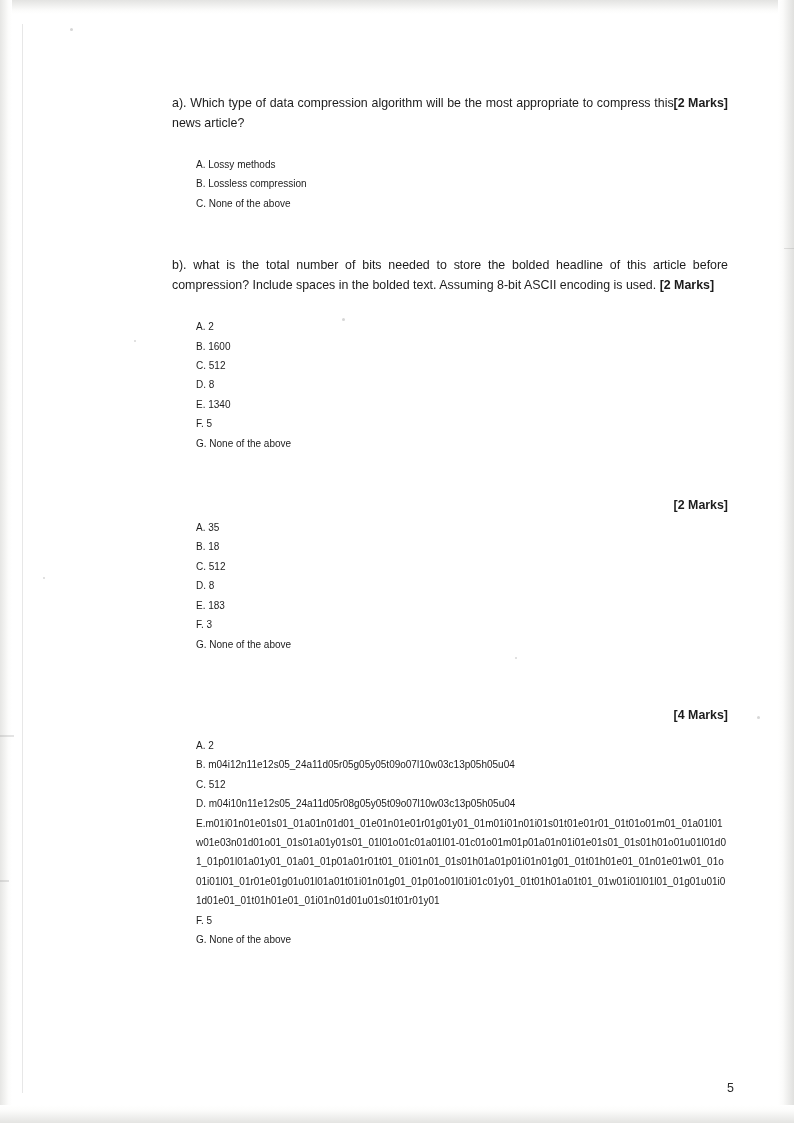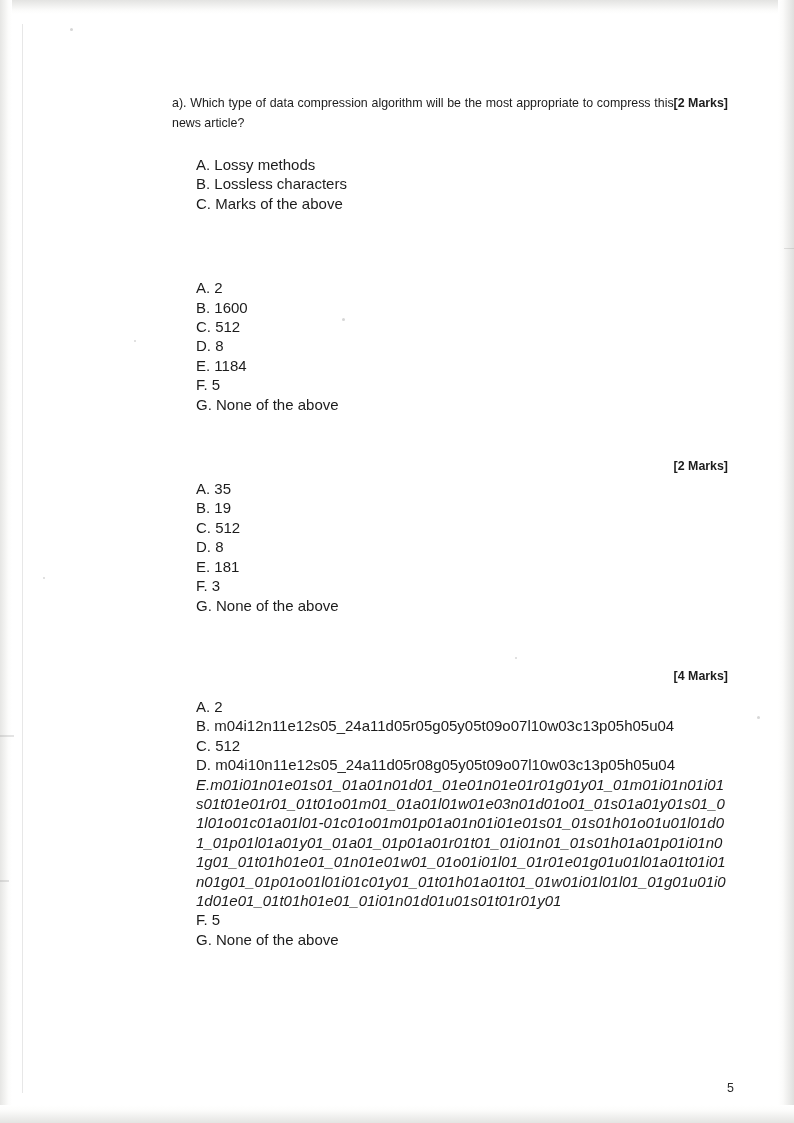--- a/index.html
+++ b/index.html
@@ -83,33 +83,32 @@
     font-weight: bold;
     font-size: 12.4px;
   }
 
   .options {
     margin: 0;
     padding: 0;
     list-style: none;
   }
   .options li {
-    font-size: 15px;
+    font-size: 10px;
     line-height: 19.4px;
     margin: 0;
     padding: 0;
   }
   .opt-indent { padding-left: 24px; }
 
   .long-opt {
     font-size: 12.1px;
     line-height: 18.6px;
     word-break: break-all;
     white-space: normal;
-    font-style: italic;
   }
 
   .spacer-lg { height: 30px; }
   .spacer-md { height: 22px; }
   .spacer-sm { height: 13px; }
 
   .page-number {
     position: absolute;
     right: 60px;
     bottom: 28px;
@@ -140,55 +139,59 @@
   <div class="content">
 
     <div>
       <p class="q-prompt">
         <span class="marks-right">[2 Marks]</span>
         <span>a). Which type of data compression algorithm will be the most appropriate to compress this news article?</span>
       </p>
       <div class="spacer-md"></div>
       <ul class="options opt-indent">
         <li>A. Lossy methods</li>
-        <li>B. Lossless characters</li>
-        <li>C. Marks of the above</li>
+        <li>B. Lossless compression</li>
+        <li>C. None of the above</li>
       </ul>
     </div>
 
     <div class="spacer-lg"></div>
     <div class="spacer-sm"></div>
 
     <div>
+      <p class="q-prompt">
+        <span>b). what is the total number of bits needed to store the bolded headline of this article before compression? Include spaces in the bolded text. Assuming 8-bit ASCII encoding is used.</span>
+        <span class="marks">[2 Marks]</span>
+      </p>
       <div class="spacer-md"></div>
       <ul class="options opt-indent">
         <li>A. 2</li>
         <li>B. 1600</li>
         <li>C. 512</li>
         <li>D. 8</li>
-        <li>E. 1184</li>
+        <li>E. 1340</li>
         <li>F. 5</li>
         <li>G. None of the above</li>
       </ul>
     </div>
 
     <div class="spacer-lg"></div>
     <div class="spacer-sm"></div>
 
     <div style="padding-left:24px;">
       <p class="q-prompt">
         <span class="marks-right">[2 Marks]</span>
       </p>
       <div class="spacer-md"></div>
       <ul class="options">
         <li>A. 35</li>
-        <li>B. 19</li>
+        <li>B. 18</li>
         <li>C. 512</li>
         <li>D. 8</li>
-        <li>E. 181</li>
+        <li>E. 183</li>
         <li>F. 3</li>
         <li>G. None of the above</li>
       </ul>
     </div>
 
     <div class="spacer-lg"></div>
     <div class="spacer-md"></div>
 
     <div>
       <p class="q-prompt">

